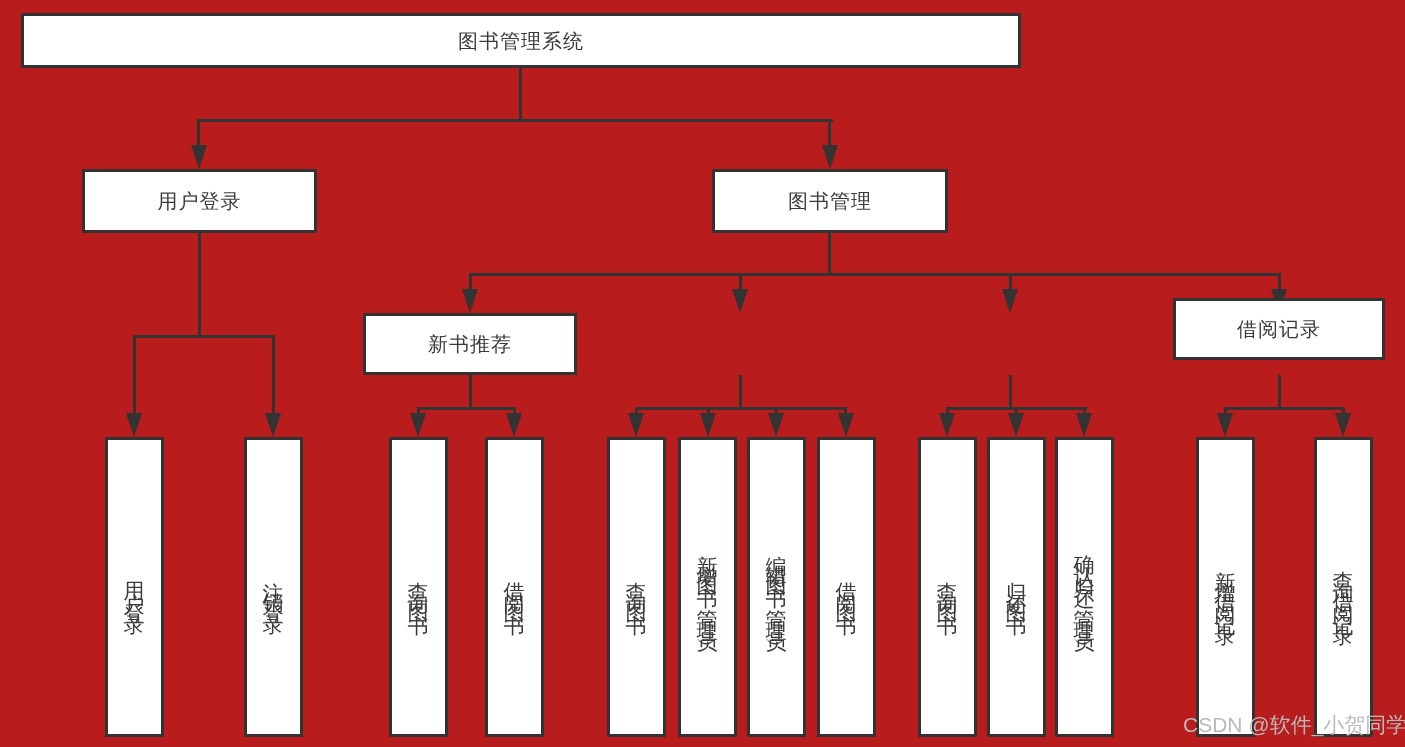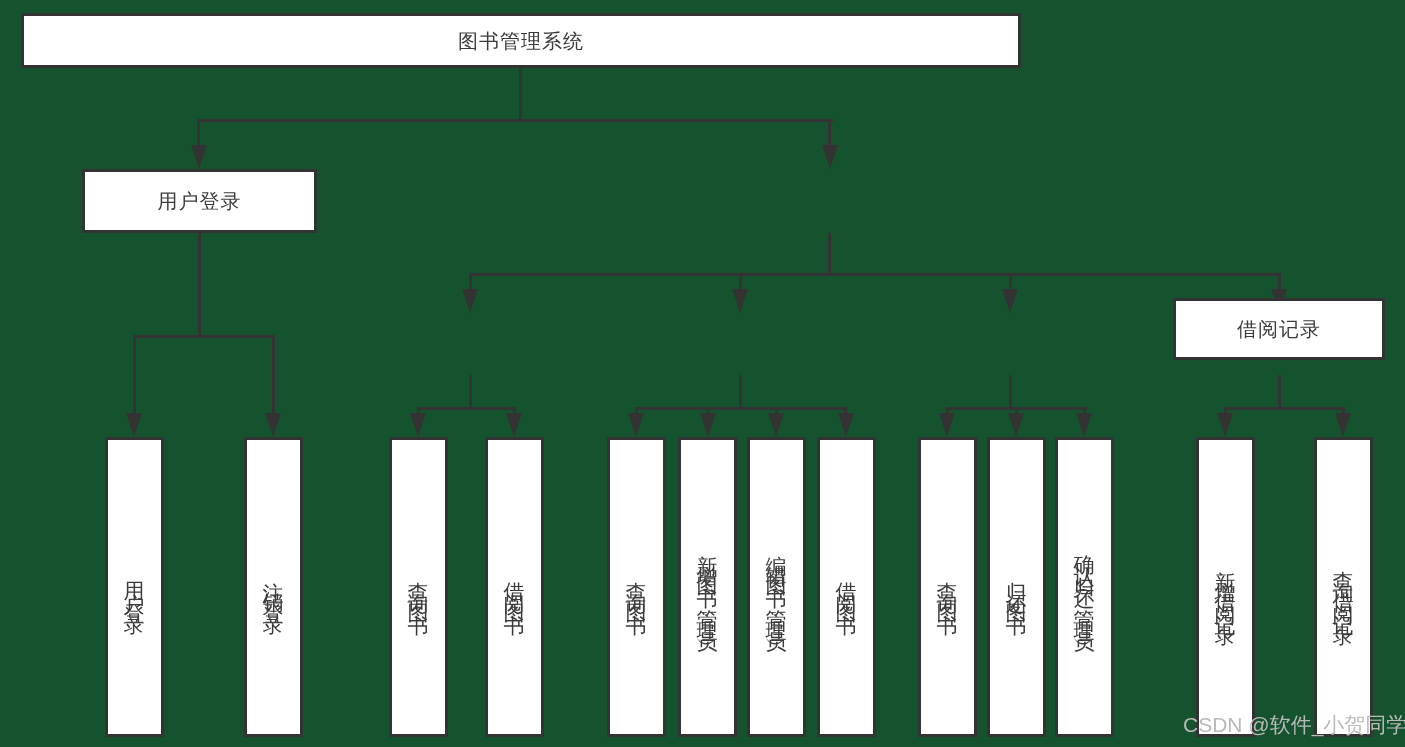--- a/index.html
+++ b/index.html
@@ -1,18 +1,18 @@
 <!DOCTYPE html>
 <html><head>
 <meta charset="utf-8">
 <title>图书管理系统</title>
 <style>
   html,body{margin:0;padding:0;background:#ffffff;}
   #stage{
-    position:relative;width:1405px;height:747px;background:#14532d;overflow:hidden;
+    position:relative;width:1405px;height:747px;background:#b91c1c;overflow:hidden;
     font-family:"Liberation Sans","DejaVu Sans",sans-serif;
   }
   
   .box{
     position:absolute;box-sizing:border-box;background:#ffffff;
     border:3px solid #333333;display:flex;align-items:center;justify-content:center;
     color:#3b3b3b;z-index:2;
   }
   .box.h .lbl{font-size:20px;letter-spacing:1px;line-height:1;white-space:nowrap;}
   .box.v{top:437px;width:59px;height:300px;}
@@ -109,21 +109,27 @@
 
 <div id="stage">
 
   <div class="box h" id="b-root">
     <span class="lbl">图书管理系统</span>
   </div>
 
   <div class="box h" id="b-l2-1">
     <span class="lbl">用户登录</span>
   </div>
-
+  <div class="box h" id="b-l2-2">
+    <span class="lbl">图书管理</span>
+  </div>
+
+  <div class="box h" id="b-l3-1">
+    <span class="lbl">新书推荐</span>
+  </div>
   <div class="box h" id="b-l3-4">
     <span class="lbl">借阅记录</span>
   </div>
 
   <div class="box v" id="b-lf-1">
     <span class="lbl">用户登录</span>
   </div>
   <div class="box v" id="b-lf-2">
     <span class="lbl">注销登录</span>
   </div>

